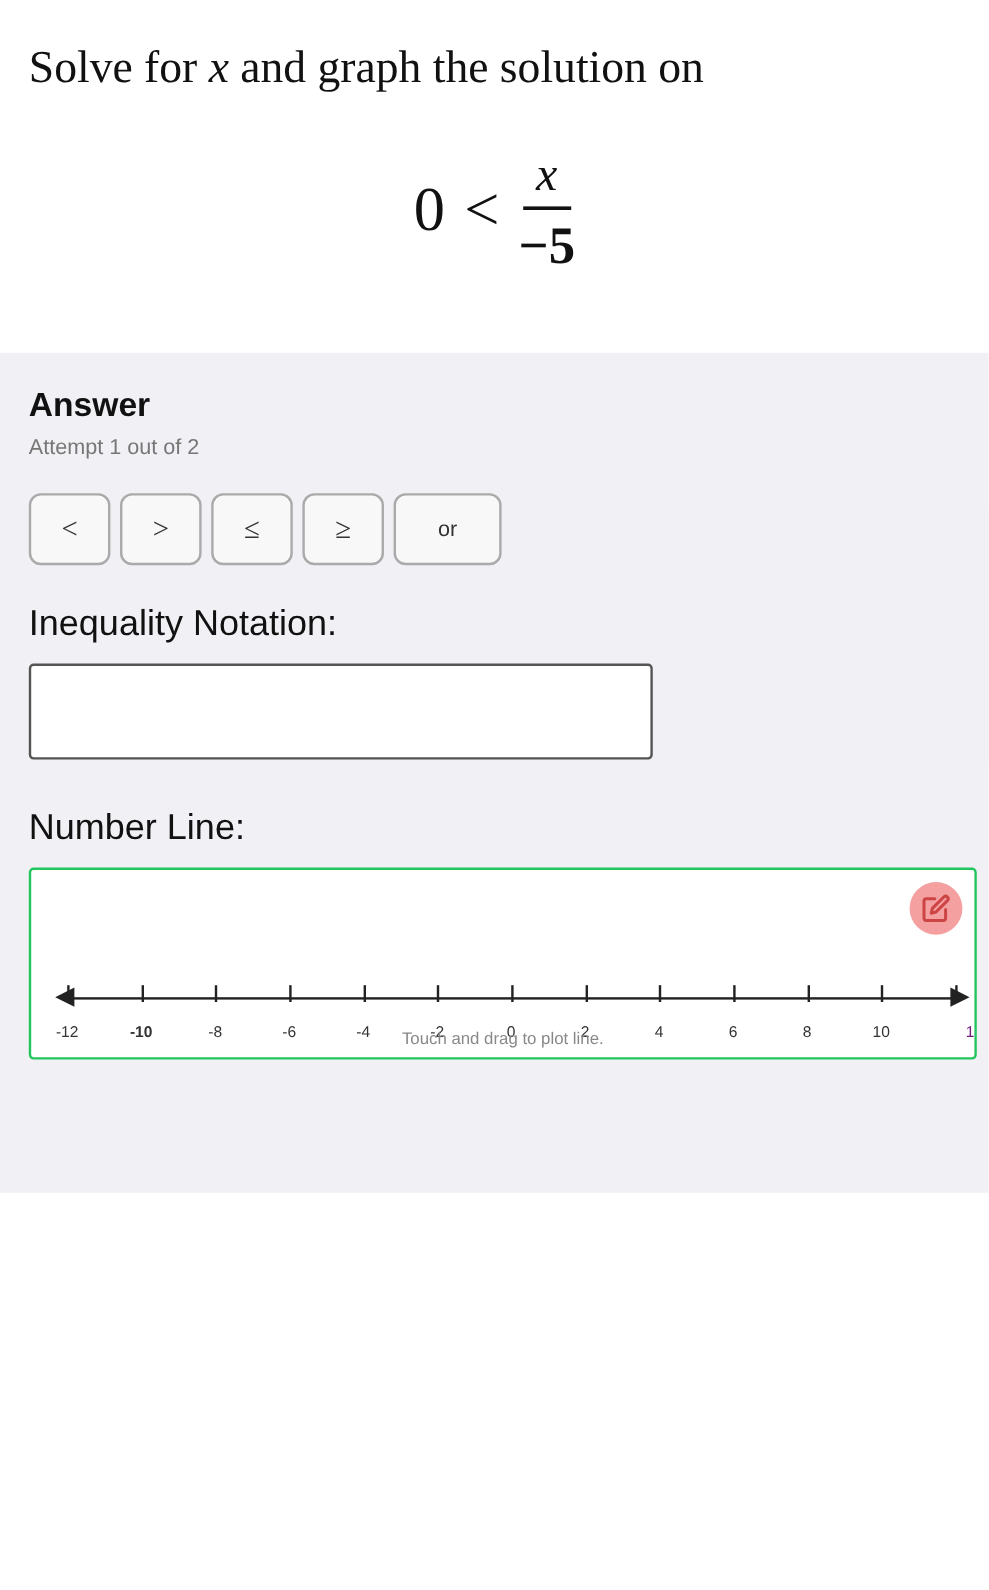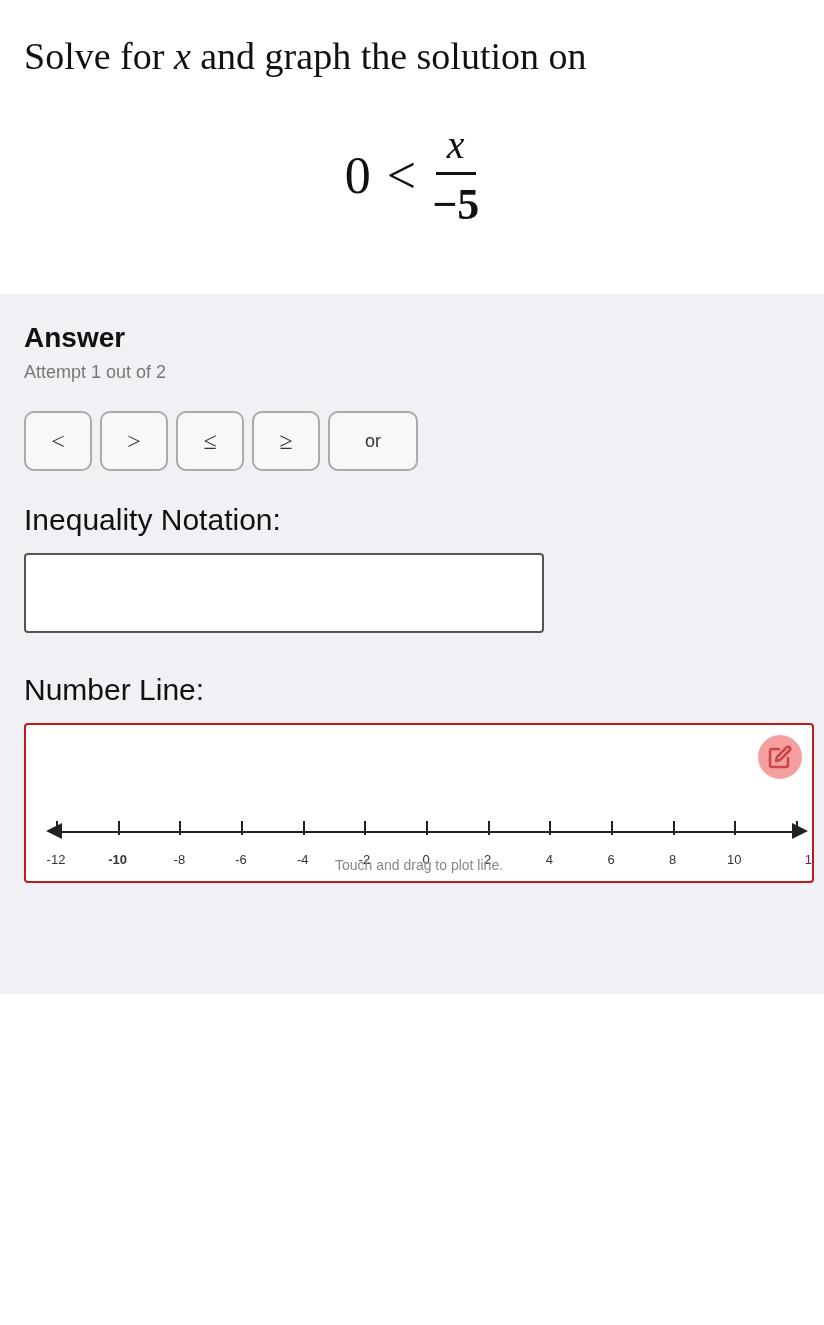--- a/index.html
+++ b/index.html
@@ -140,21 +140,21 @@
     .number-line-label {
       font-family: Arial, sans-serif;
       font-size: 30px;
       color: #111111;
       margin-bottom: 16px;
     }
 
     .number-line-container {
       width: 790px;
       height: 160px;
-      border: 2px solid #b91c1c;
+      border: 2px solid #22c55e;
       border-radius: 4px;
       background: #ffffff;
       position: relative;
       overflow: hidden;
     }
 
     .edit-icon {
       position: absolute;
       top: 10px;
       right: 10px;

